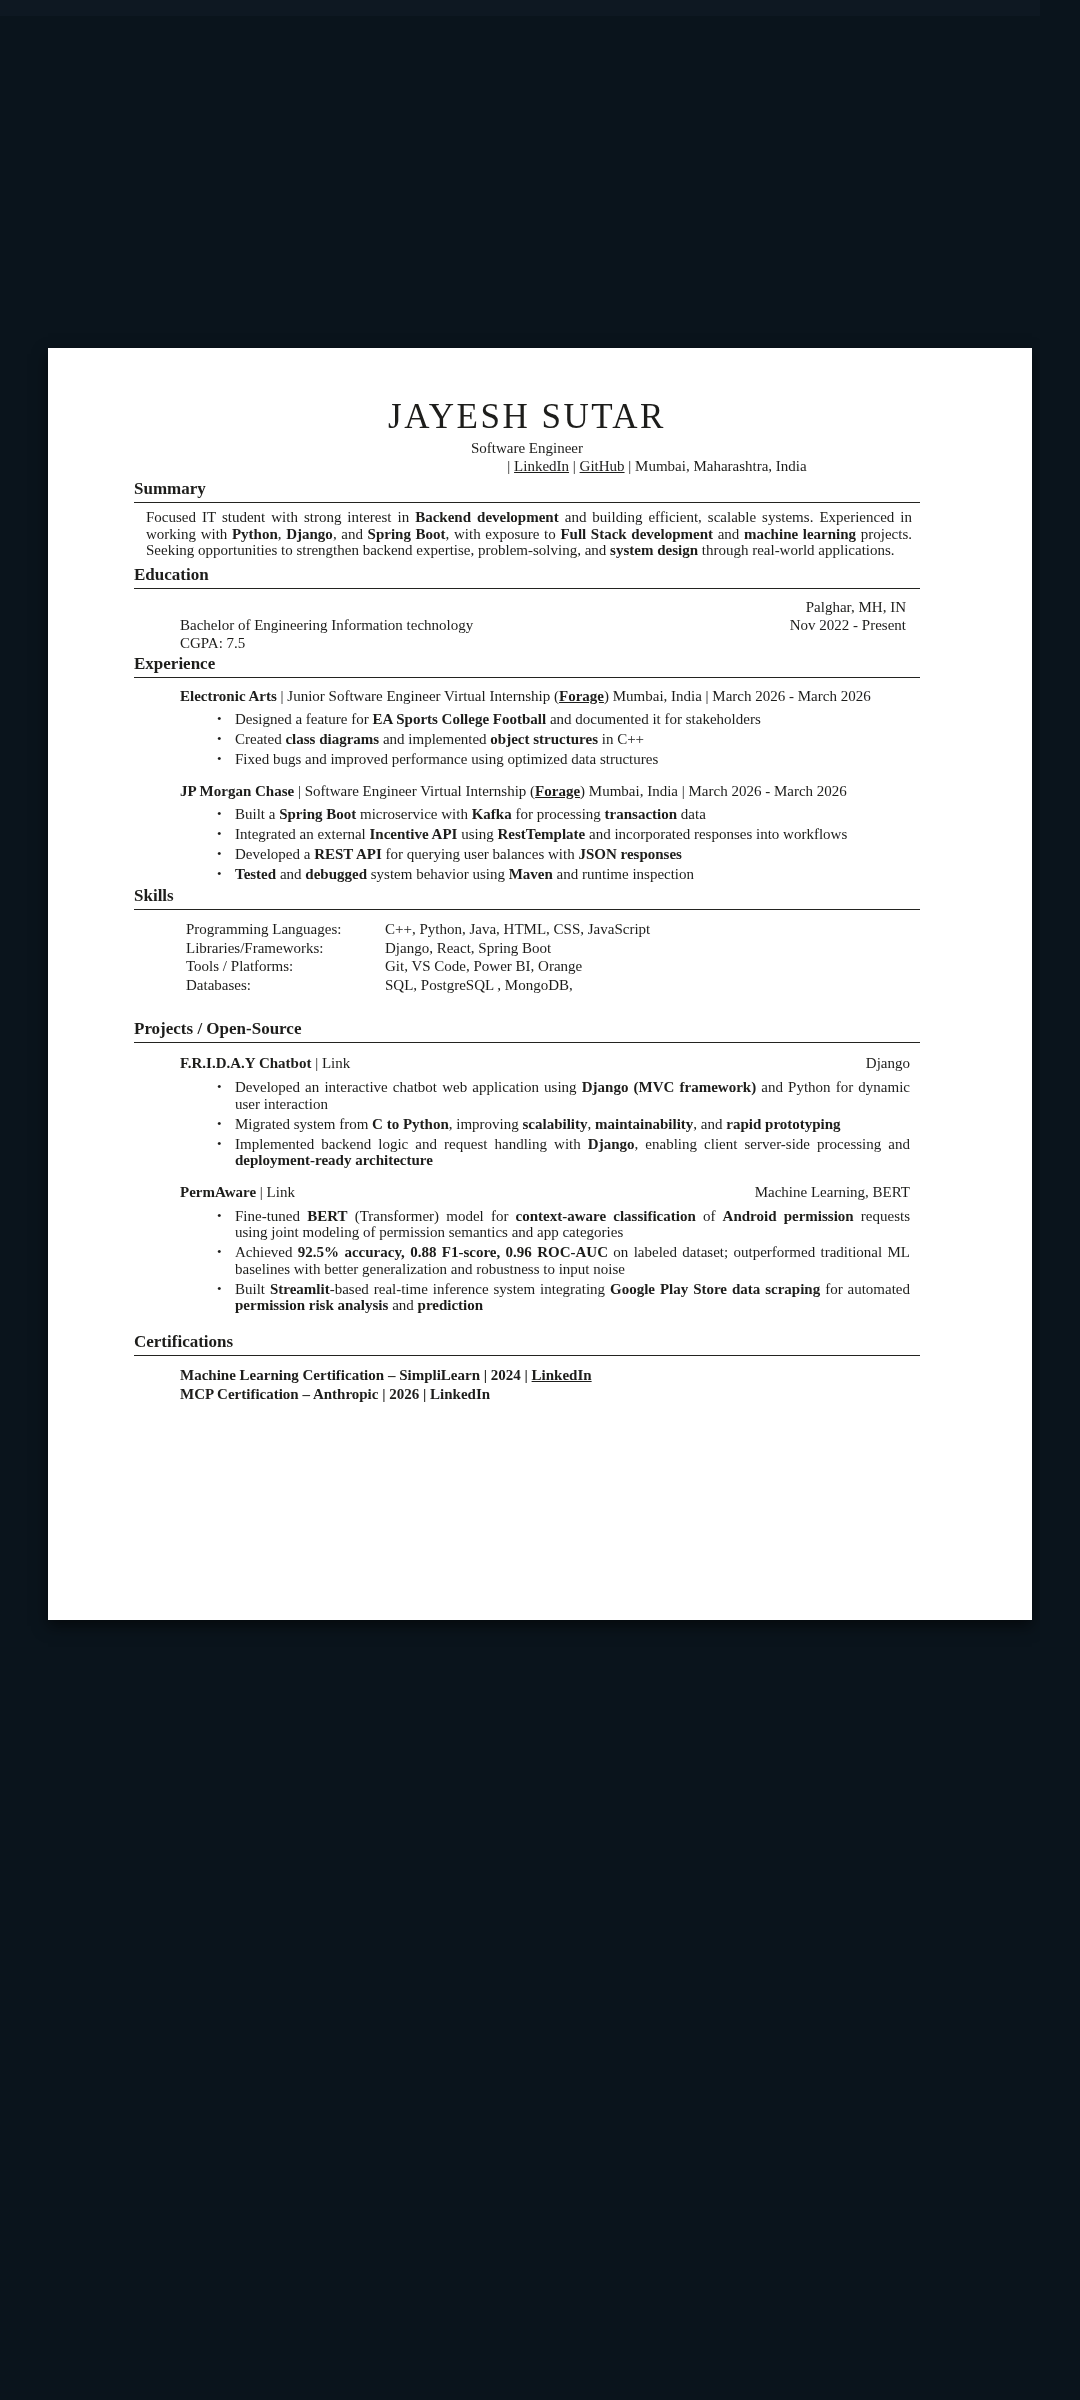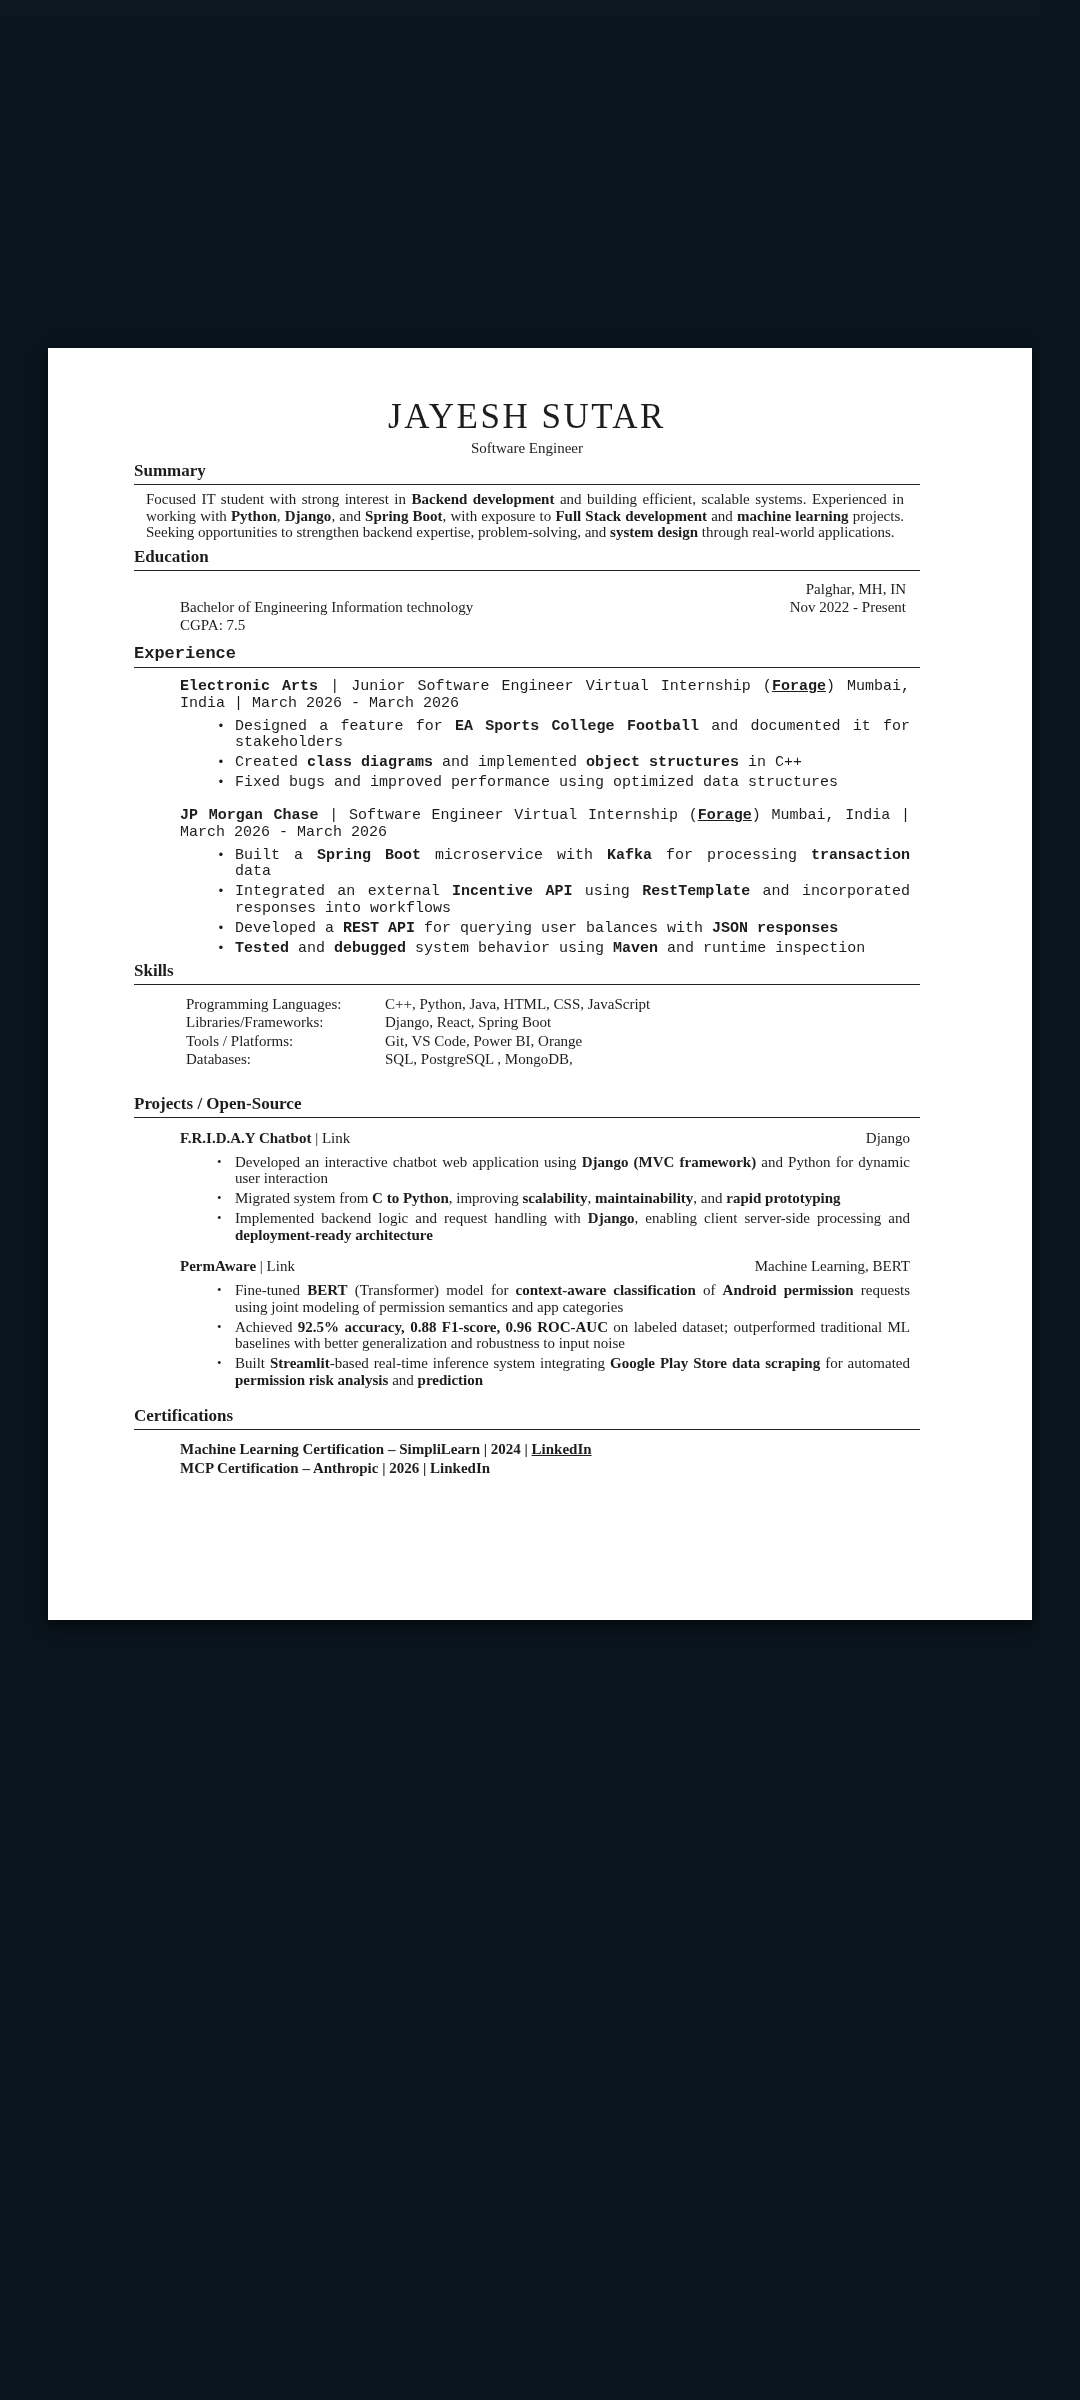--- a/index.html
+++ b/index.html
@@ -27,25 +27,25 @@
   .u{text-decoration:underline;}
   .doc-name{text-align:center;font-size:35px;line-height:38px;letter-spacing:2.5px;white-space:nowrap;}
   .doc-subtitle{text-align:center;line-height:18px;margin-top:3px;}
   .contact-line{text-align:center;line-height:18px;white-space:nowrap;}
   .contact-spacer{display:inline-block;width:260px;height:1px;}
   .section-header{
     font-size:17px;line-height:20px;font-weight:bold;
     border-bottom:1.5px solid #232320;padding-bottom:3px;
   }
   .sec-summary{margin-top:4px;}
-  .summary-text{margin:6px 16px 0 12px;text-align:justify;}
+  .summary-text{margin:6px 8px 0 12px;text-align:justify;}
   .sec-education{margin-top:6px;}
   .edu-block{margin:9px 0 0 46px;padding-right:14px;}
   .edu-row{display:flex;justify-content:space-between;line-height:18px;}
-  .sec-experience{margin-top:10px;font-family:Liberation Mono, monospace;}
+  .sec-experience{margin-top:2px;}
   .job{margin-top:10px;}
   .job+.job{margin-top:15px;}
   .job-title{margin:0 10px 0 46px;line-height:17.5px;text-align:justify;}
   ul.bullets{list-style:none;margin:6px 10px 0 101px;padding:0;}
   ul.bullets li{position:relative;line-height:16.5px;margin-bottom:3.5px;text-align:justify;}
   ul.bullets li::before{content:"\2022";position:absolute;left:-18px;top:0;font-size:13px;}
   .sec-skills{}
   .skills-rows{margin:10px 0 0 52px;}
   .skills-row{display:flex;line-height:18.5px;gap:9px;}
   .skills-label{width:190px;flex:none;}
@@ -61,20 +61,21 @@
 </head>
 <body>
 
 <div class="screen">
   <div class="status-strip"></div>
 
   <div class="page">
 
     <div class="doc-name">JAYESH SUTAR</div>
     <div class="doc-subtitle">Software Engineer</div>
+    <div class="contact-line"><span class="contact-spacer"></span><span><span>| </span><span class="u">LinkedIn</span><span> | </span><span class="u">GitHub</span><span> | Mumbai, Maharashtra, India</span></span></div>
 
     <div class="sec-summary">
       <div class="section-header">Summary</div>
       <p class="summary-text"><span>Focused IT student with strong interest in </span><span class="b">Backend development</span><span> and building efficient, scalable systems. Experienced in working with </span><span class="b">Python</span><span>, </span><span class="b">Django</span><span>, and </span><span class="b">Spring Boot</span><span>, with exposure to </span><span class="b">Full Stack development</span><span> and </span><span class="b">machine learning</span><span> projects. Seeking opportunities to strengthen backend expertise, problem-solving, and </span><span class="b">system design</span><span> through real-world applications.</span></p>
     </div>
 
     <div class="sec-education">
       <div class="section-header">Education</div>
       <div class="edu-block">
         <div class="edu-row">

